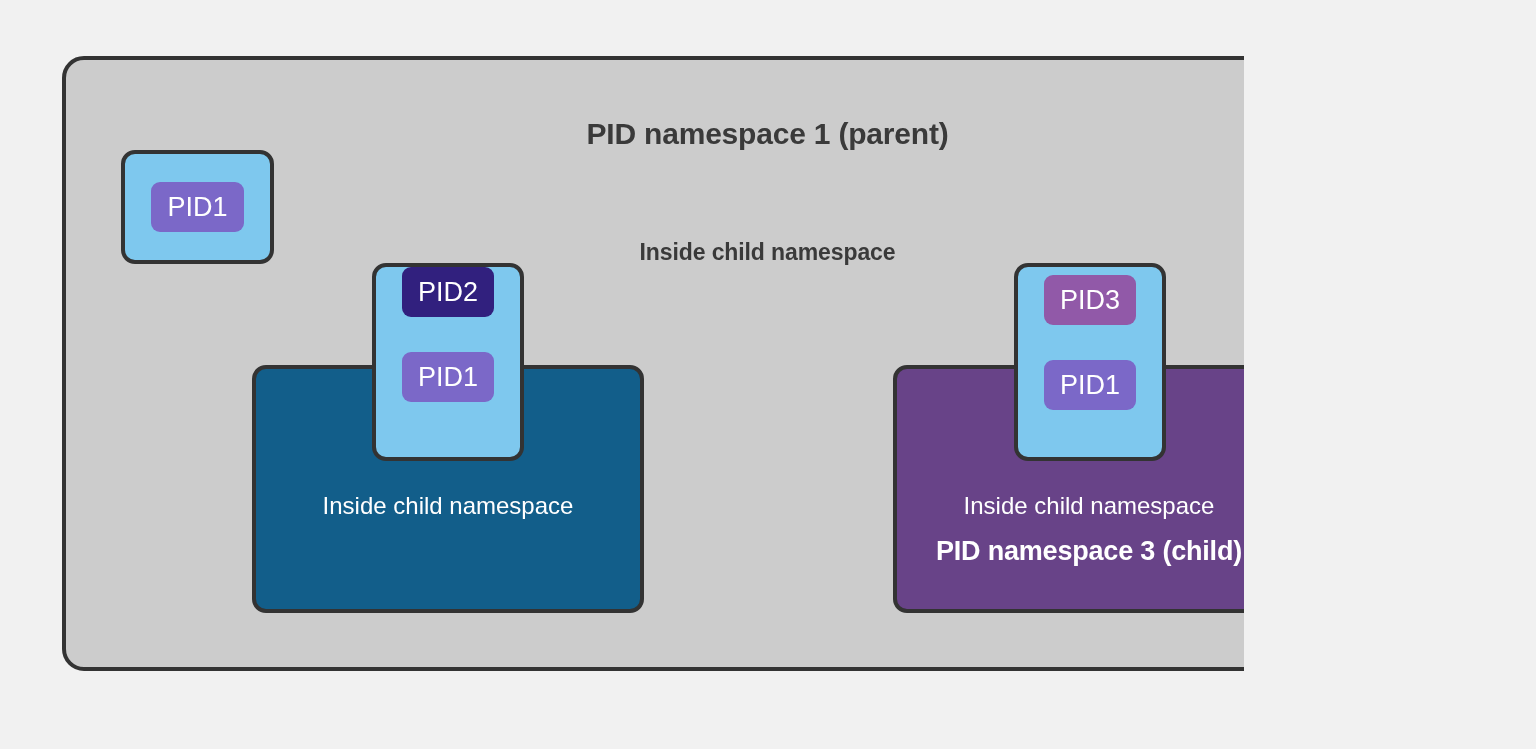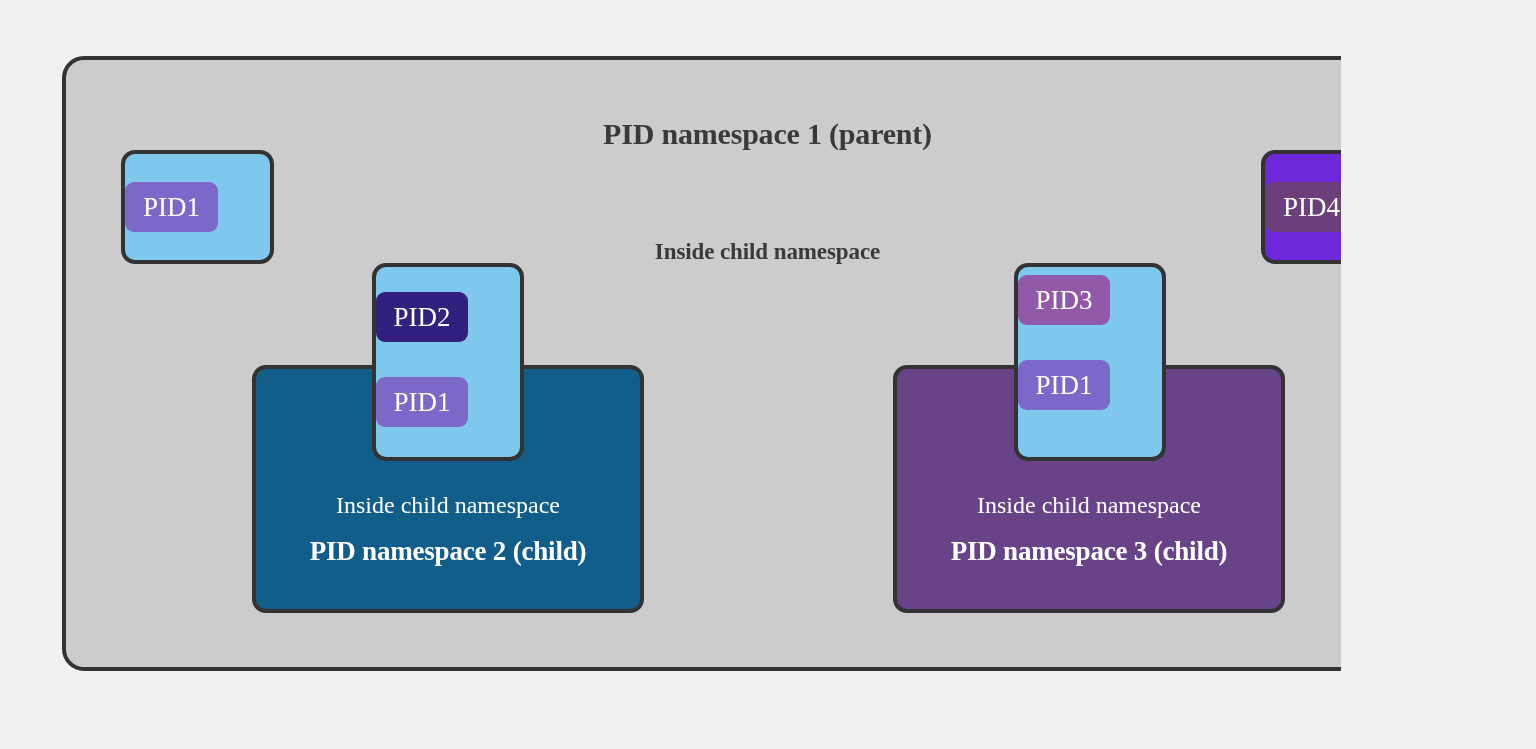--- a/index.html
+++ b/index.html
@@ -8,25 +8,24 @@
     padding: 0;
     background: #f1f1f1;
   }
   body {
     font-family: "Liberation Sans", "DejaVu Sans", sans-serif;
     -webkit-font-smoothing: antialiased;
   }
 
   #canvas {
     position: relative;
-    width: 1341px;
+    width: 1244px;
     height: 749px;
     background: #f1f1f1;
     overflow: hidden;
-    font-family: Liberation Serif, serif;
   }
 
   
   .parent-ns {
     position: absolute;
     left: 62px;
     top: 56px;
     width: 1411px;
     height: 615px;
     box-sizing: border-box;
@@ -106,20 +105,21 @@
 
   
   .proc-card {
     position: absolute;
     box-sizing: border-box;
     background: #7ec8ee;
     border: 4px solid #333333;
     border-radius: 14px;
     display: flex;
     flex-direction: column;
+    align-items: center;
     justify-content: center;
   }
 
   .proc-card.floating {
     z-index: 3;
   }
 
   
   #card-pid1-parent {
     left: 121px;
@@ -134,21 +134,20 @@
     height: 114px;
   }
 
   
   #card-ns2-stack {
     left: 372px;
     top: 263px;
     width: 152px;
     height: 198px;
     justify-content: flex-start;
-    padding-top: 25px;
   }
   #card-ns3-stack {
     left: 1014px;
     top: 263px;
     width: 152px;
     height: 198px;
     justify-content: flex-start;
     padding-top: 8px;
   }
 
@@ -191,21 +190,20 @@
   <div class="proc-card" id="card-pid1-parent" style="background: rgb(126, 200, 238);">
     <div class="pid-badge wide" style="background: rgb(123, 104, 200);">PID1</div>
   </div>
 
   <div class="proc-card" id="card-pid4-parent" style="background: #6d28d9;">
     <div class="pid-badge wide" style="background: rgb(107, 63, 122);">PID4</div>
   </div>
 
   <div class="child-ns" id="child-ns-2" style="background: rgb(18, 94, 138); border-color: rgb(51, 51, 51);">
     <div class="child-inside-label">Inside child namespace</div>
-    <div class="child-title">PID namespace 2 (child)</div>
   </div>
 
   <div class="child-ns" id="child-ns-3" style="background: rgb(104, 67, 136); border-color: rgb(51, 51, 51);">
     <div class="child-inside-label">Inside child namespace</div>
     <div class="child-title">PID namespace 3 (child)</div>
   </div>
 
   <div class="proc-card floating" id="card-ns2-stack">
     <div class="pid-badge stacked" style="background: rgb(49, 32, 126);">PID2</div>
     <div class="pid-badge stacked" style="background: rgb(123, 104, 200);">PID1</div>

